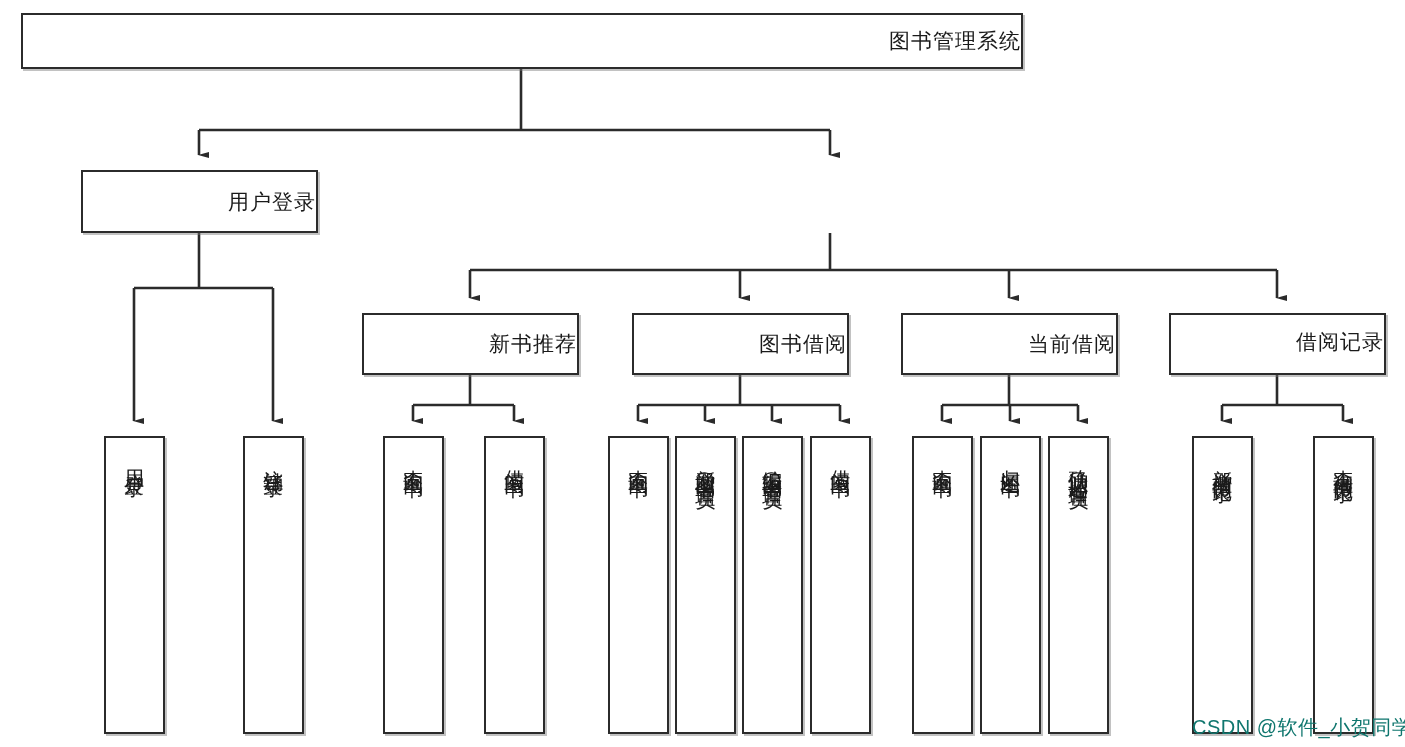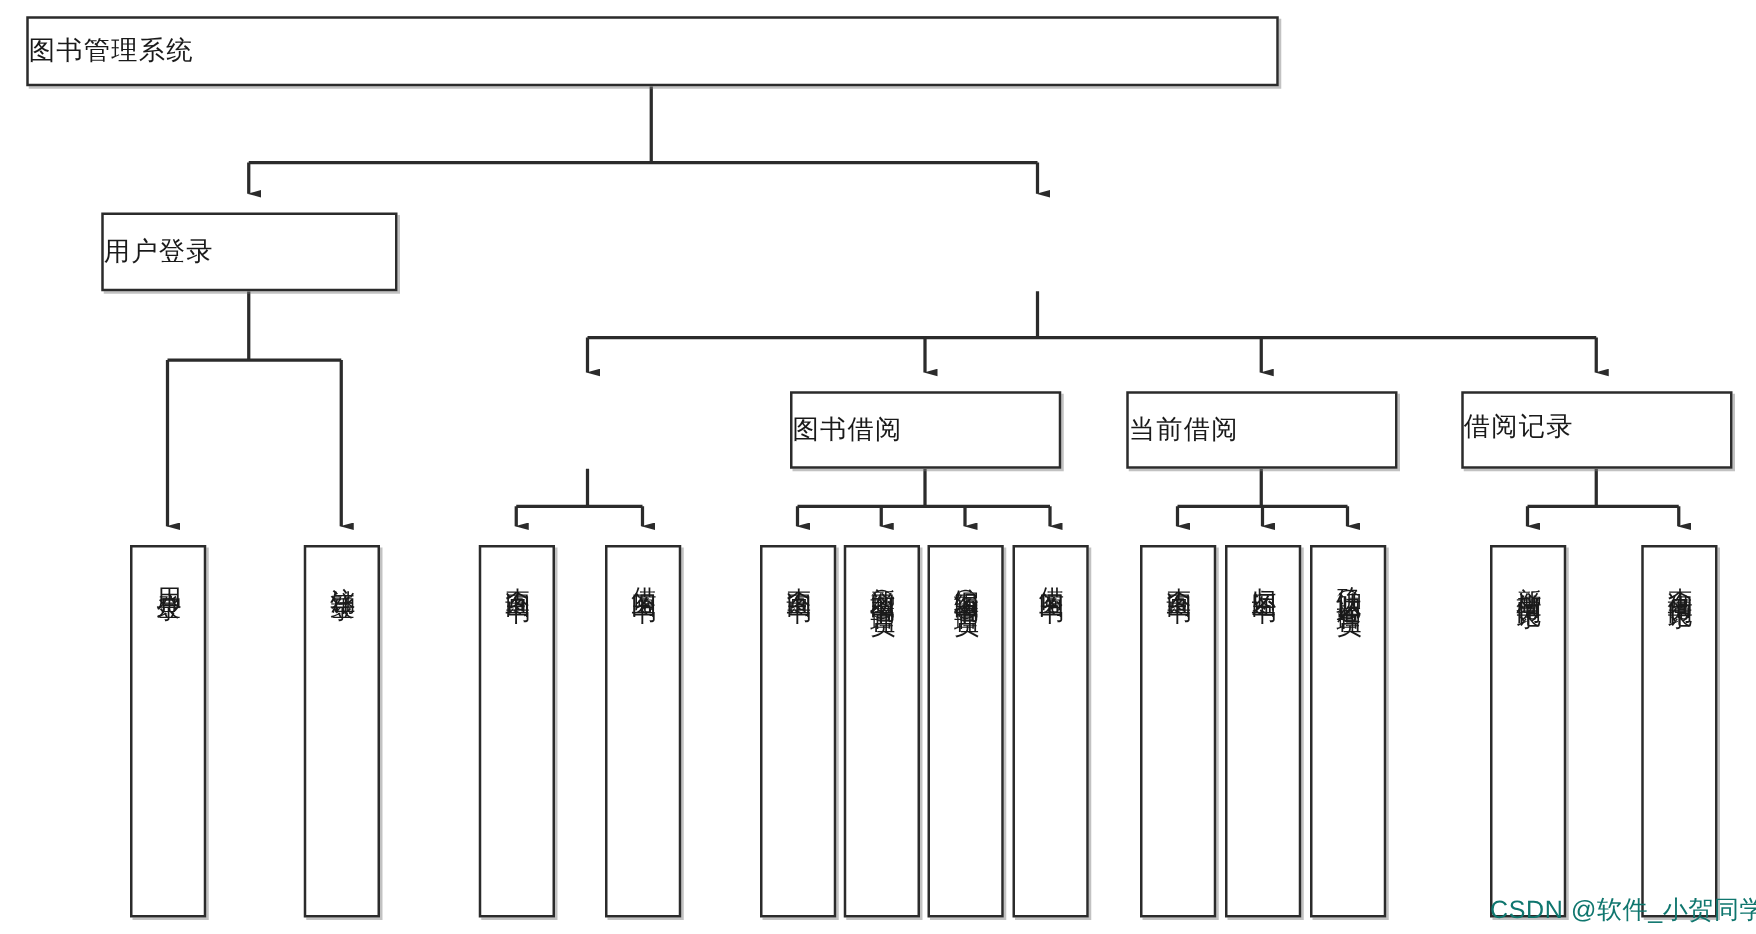--- a/index.html
+++ b/index.html
@@ -26,21 +26,21 @@
     pointer-events: none;
   }
   .node {
     position: absolute;
     box-sizing: border-box;
     background: #ffffff;
     border: 2px solid #2b2b2b;
     box-shadow: 2px 2px 0 rgba(120,120,120,0.45);
     display: flex;
     align-items: center;
-    justify-content: flex-start;
+    justify-content: flex-end;
     color: #1a1a1a;
   }
   .node.horiz {
     font-size: 21px;
     letter-spacing: 1px;
     line-height: 1.2;
   }
   .node.vert {
     align-items: flex-start;
     justify-content: center;
@@ -120,20 +120,23 @@
   </svg>
 
   <div class="node horiz" style="left:21px; top:13px; width:1002px; height:56px;">
     <span>图书管理系统</span>
   </div>
 
   <div class="node horiz" style="left:81px; top:170px; width:237px; height:63px;">
     <span>用户登录</span>
   </div>
 
+  <div class="node horiz" style="left:362px; top:313px; width:217px; height:62px;">
+    <span>新书推荐</span>
+  </div>
   <div class="node horiz" style="left:632px; top:313px; width:217px; height:62px;">
     <span>图书借阅</span>
   </div>
   <div class="node horiz" style="left:901px; top:313px; width:217px; height:62px;">
     <span>当前借阅</span>
   </div>
   <div class="node horiz" style="left:1169px; top:313px; width:217px; height:62px;font-family:Liberation Mono, monospace;">
     <span>借阅记录</span>
   </div>
 

